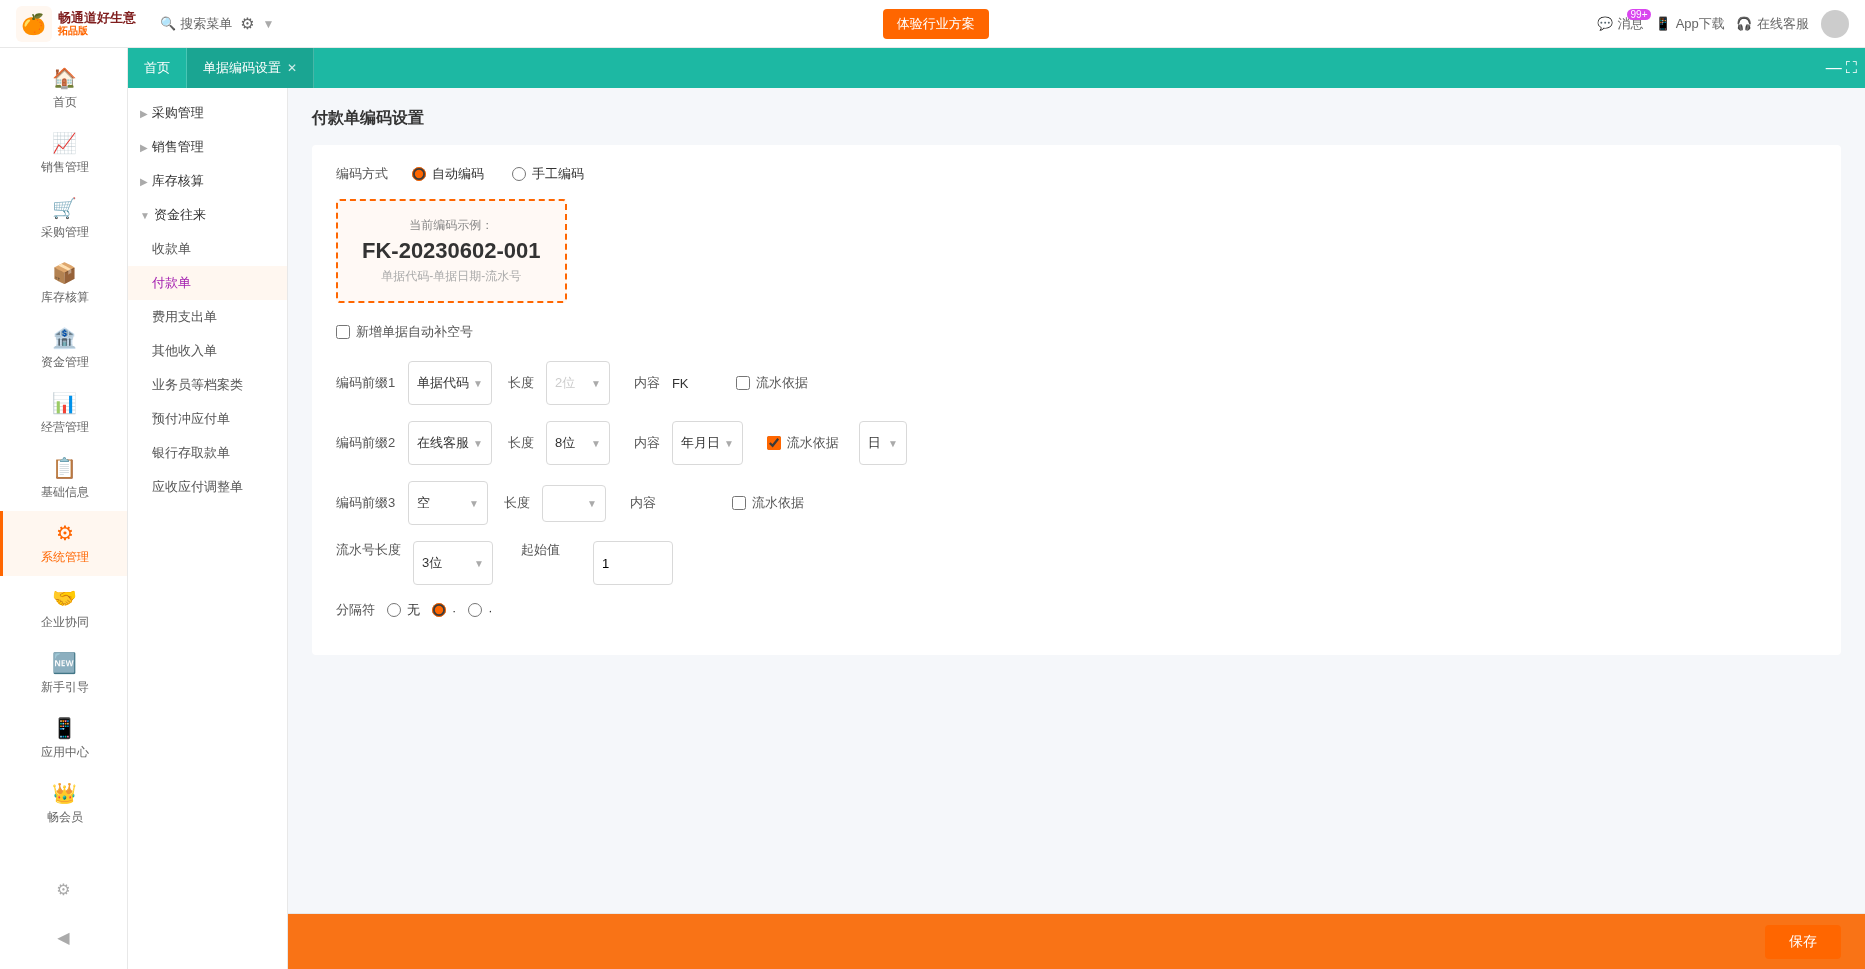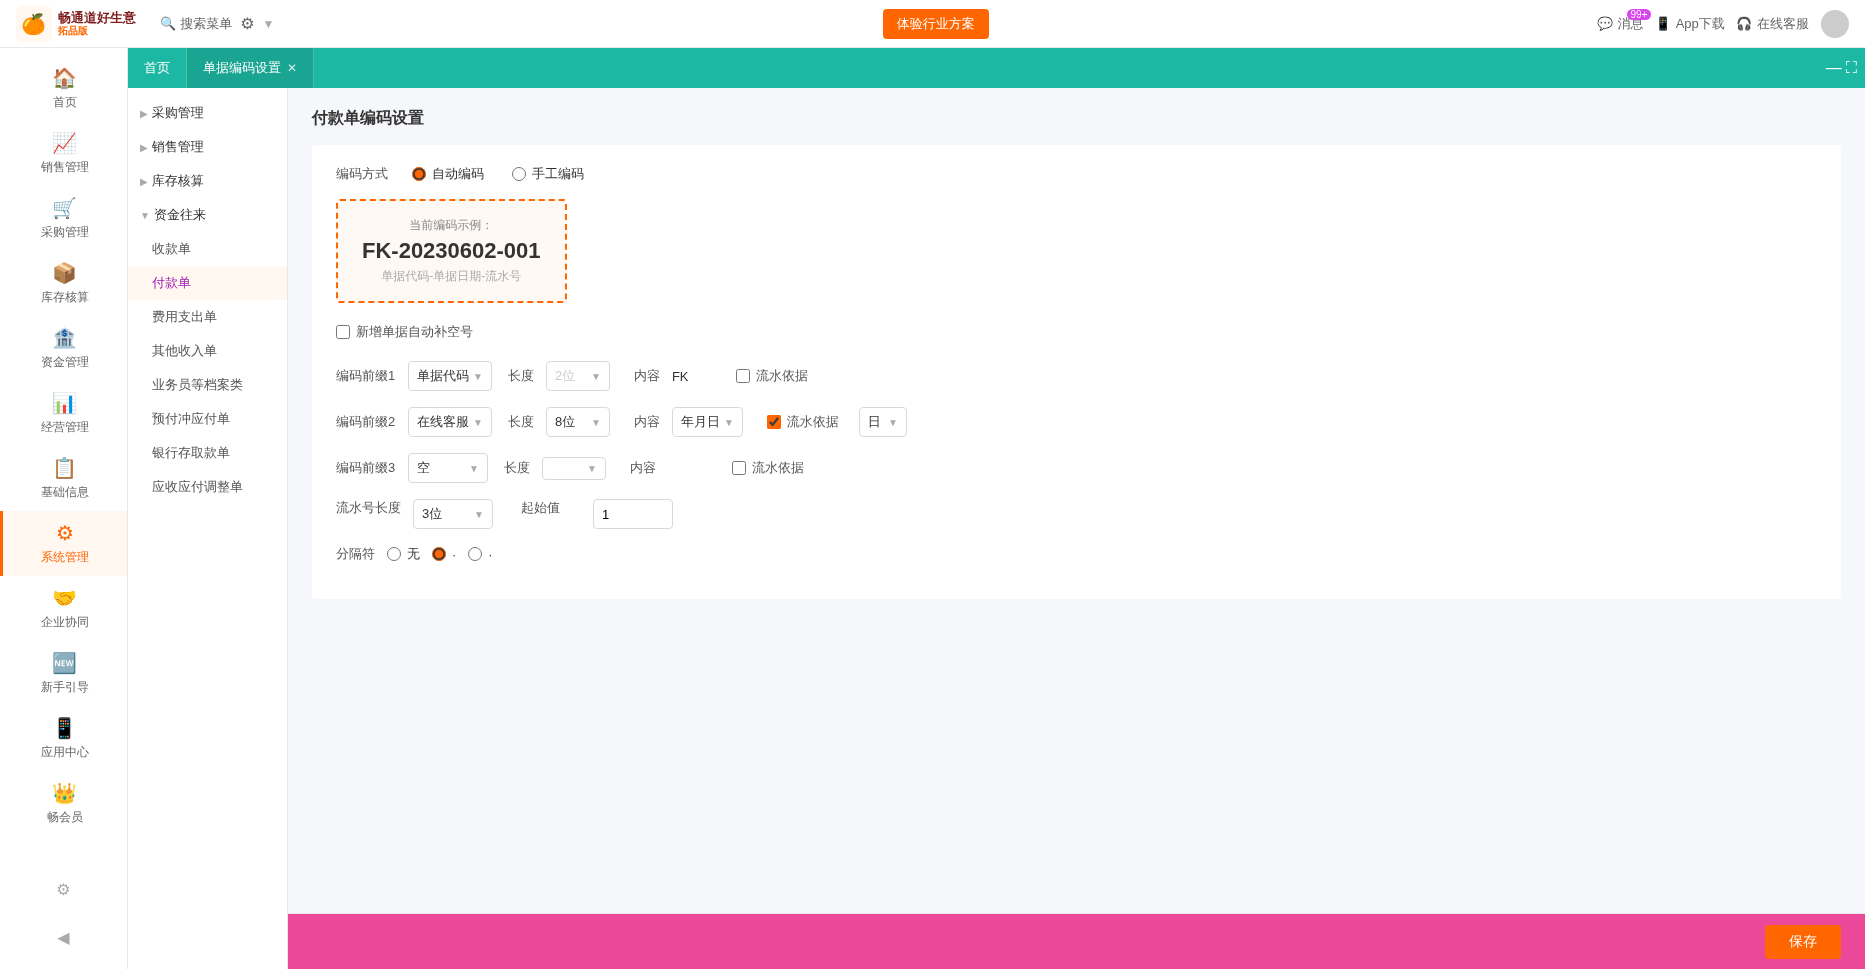--- a/index.html
+++ b/index.html
@@ -183,21 +183,21 @@
     .config-row {
       display: flex;
       align-items: center;
       gap: 12px;
       margin-bottom: 16px;
     }
     .config-label { font-size: 13px; color: #555; min-width: 60px; }
     .config-select {
       border: 1px solid #d9d9d9;
       border-radius: 4px;
-      padding: 5px 8px;
+      padding: 12px 8px;
       font-size: 13px;
       background: #fff;
       cursor: pointer;
       min-width: 80px;
       display: flex;
       align-items: center;
       justify-content: space-between;
       gap: 4px;
     }
     .length-label { font-size: 13px; color: #555; margin-left: 4px; }
@@ -510,19 +510,19 @@
               <input class="radio-input" type="radio" name="sep_mode" checked="" style="">
               <span>·</span>
             </label>
             <label class="radio-item">
               <input class="radio-input" type="radio" name="sep_mode" style="">
               <span>·</span>
             </label>
           </div>
         </div>
 
-        <div class="bottom-bar" style="position:fixed;bottom:0;right:0;left:288px;background:#ec4899;border-top:1px solid #e8e8e8;display:flex;align-items:center;justify-content:flex-end;padding:0 24px;height:56px;z-index:10;">
+        <div class="bottom-bar" style="position:fixed;bottom:0;right:0;left:288px;background:#f97316;border-top:1px solid #e8e8e8;display:flex;align-items:center;justify-content:flex-end;padding:0 24px;height:56px;z-index:10;">
           <button class="save-btn">保存</button>
         </div>
       </div>
     </div>
   </div>
 </div>
 
 </body></html>

